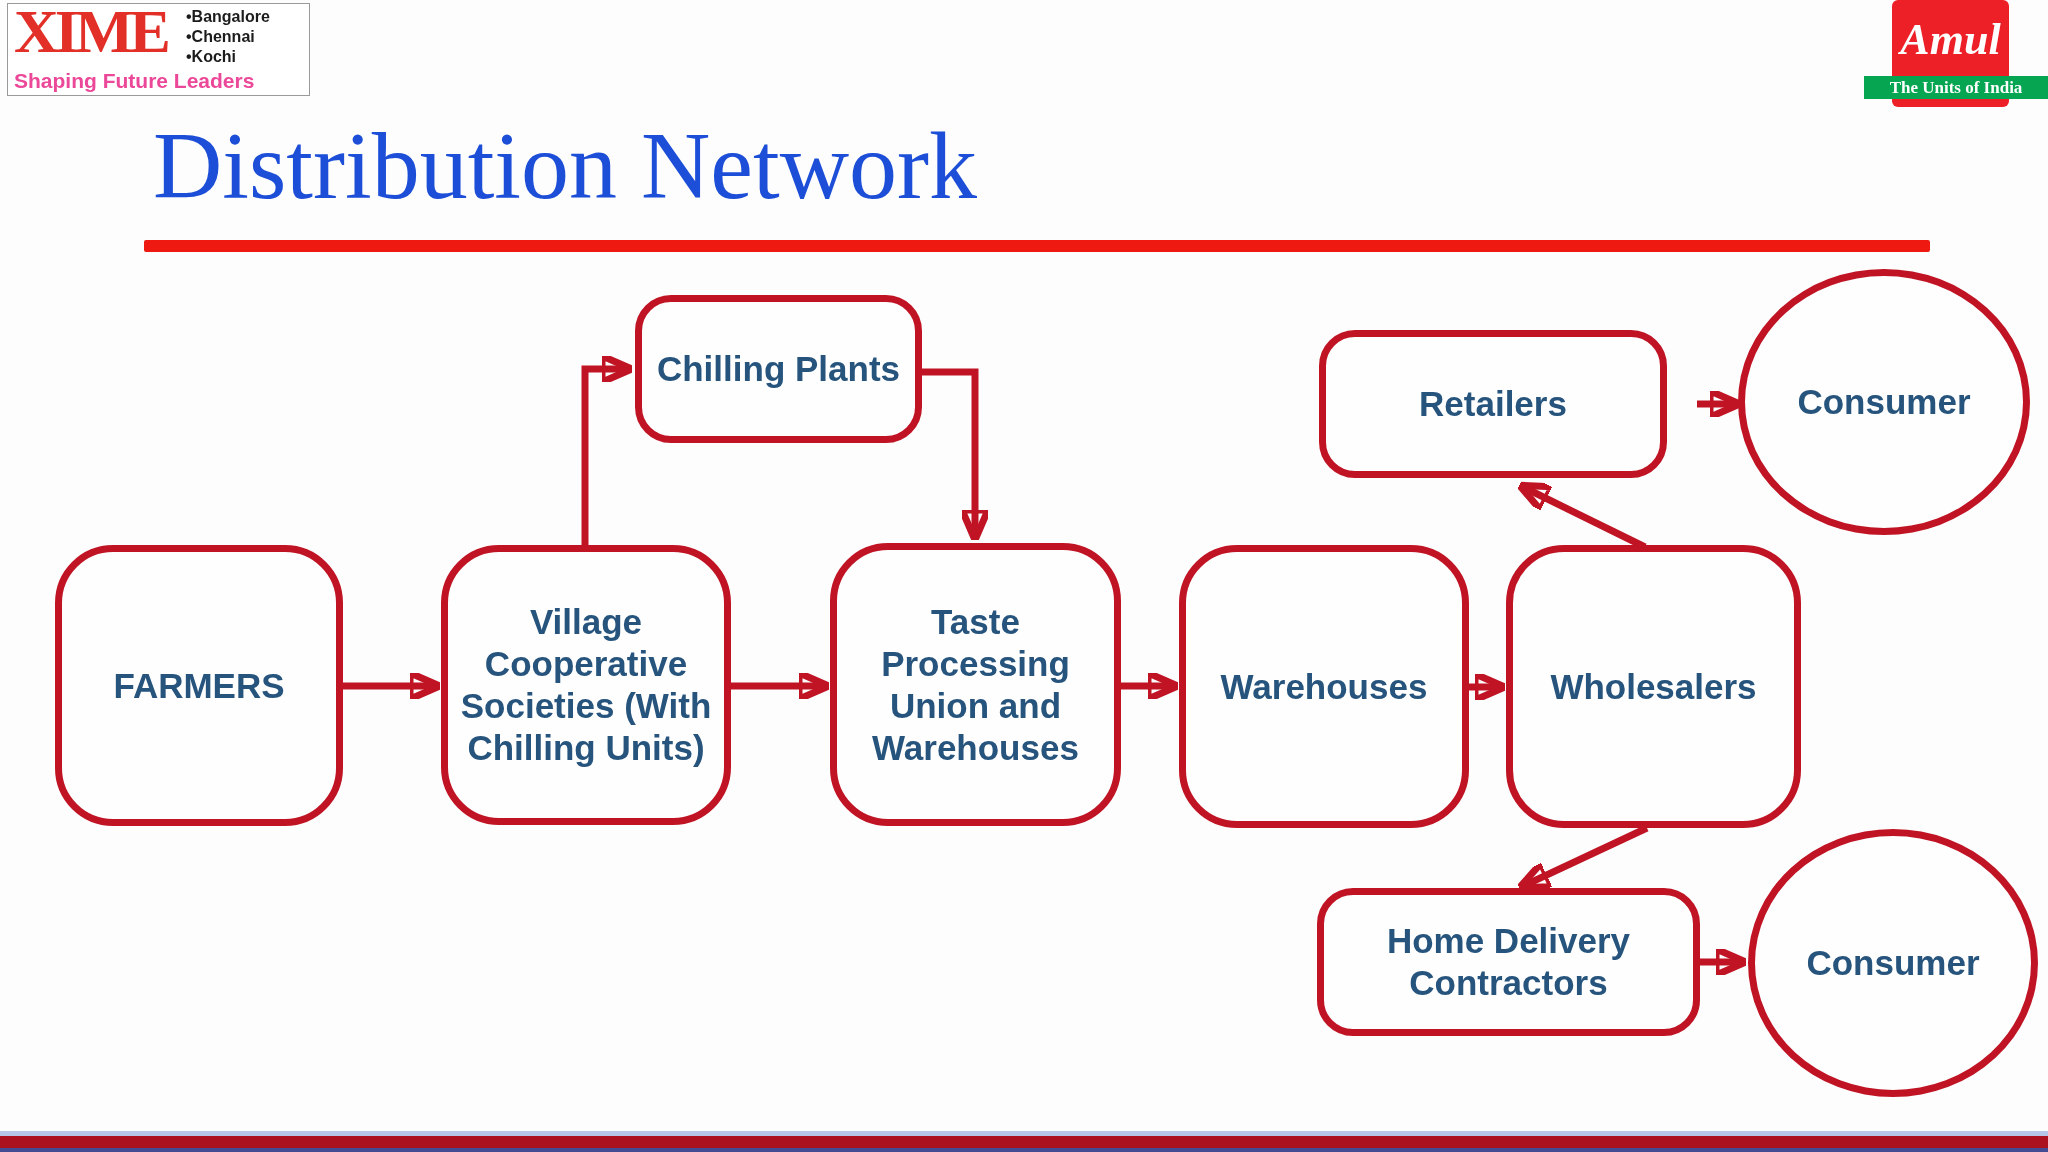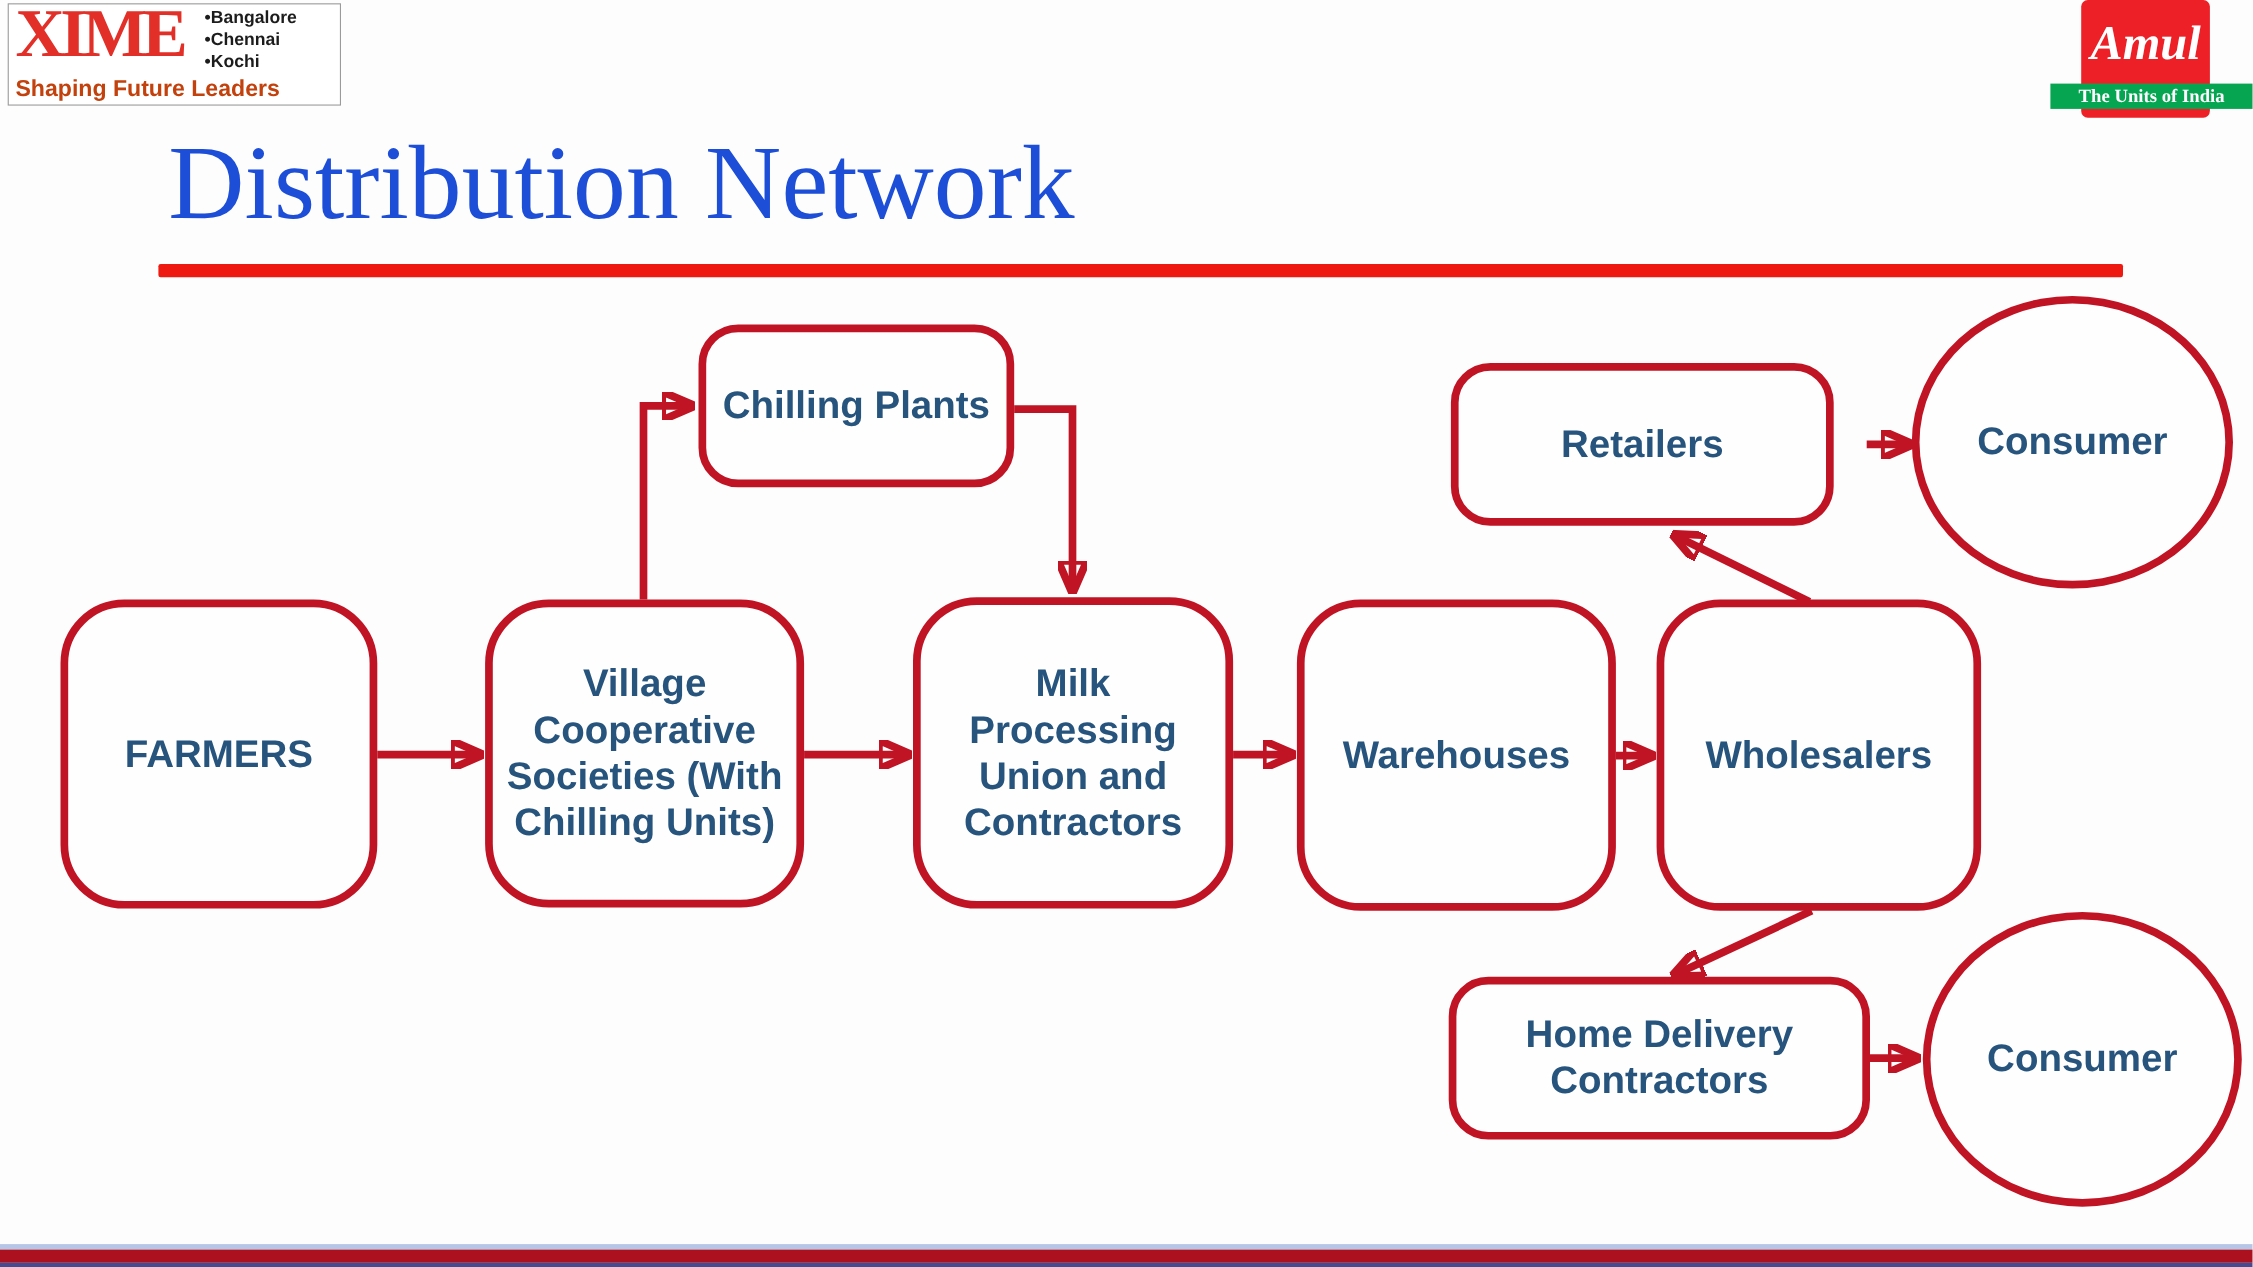--- a/index.html
+++ b/index.html
@@ -8,21 +8,21 @@
 
   
   #xime-logo{position:absolute;left:7px;top:3px;width:303px;height:93px;background:#fff;
              border:1px solid #9a9a9a;box-sizing:border-box;}
   #xime-wordmark{position:absolute;left:6px;top:-6px;width:172px;height:66px;
                  font-family:"Liberation Serif",serif;font-weight:bold;font-size:62px;
                  color:#e23028;letter-spacing:-4px;line-height:66px;}
   #xime-cities{position:absolute;left:178px;top:3px;width:124px;font-weight:bold;
                font-size:16px;line-height:20px;color:#1c1c1c;}
   #xime-tagline{position:absolute;left:6px;bottom:2px;width:295px;font-weight:bold;
-                font-size:21px;color:#c2410c;}
+                font-size:21px;color:#ec4899;}
   #amul-logo{position:absolute;left:1860px;top:0;width:188px;height:112px;}
   #amul-square{position:absolute;left:32px;top:0;width:117px;height:107px;background:#ee2027;
                border-radius:6px;}
   #amul-wordmark{position:absolute;left:32px;top:14px;width:117px;text-align:center;
                  font-family:"Liberation Serif",serif;font-style:italic;font-weight:bold;
                  font-size:44px;color:#fff;}
   #amul-band{position:absolute;left:4px;top:76px;width:184px;height:23px;background:#05a551;
              display:flex;align-items:center;justify-content:center;}
   #amul-band-text{font-family:"Liberation Serif",serif;font-weight:bold;font-size:17px;
                   color:#fff;white-space:nowrap;}
@@ -109,21 +109,21 @@
   <div id="node-farmers" class="node big">
     <span>FARMERS</span>
   </div>
   <div id="node-village" class="node big">
     <span>Village Cooperative Societies (With Chilling Units)</span>
   </div>
   <div id="node-chilling" class="node small">
     <span>Chilling Plants</span>
   </div>
   <div id="node-milk" class="node big">
-    <span>Milk Processing Union and Contractors</span>
+    <span>Taste Processing Union and Warehouses</span>
   </div>
   <div id="node-warehouses" class="node big">
     <span>Warehouses</span>
   </div>
   <div id="node-wholesalers" class="node big">
     <span>Wholesalers</span>
   </div>
   <div id="node-retailers" class="node small">
     <span>Retailers</span>
   </div>

